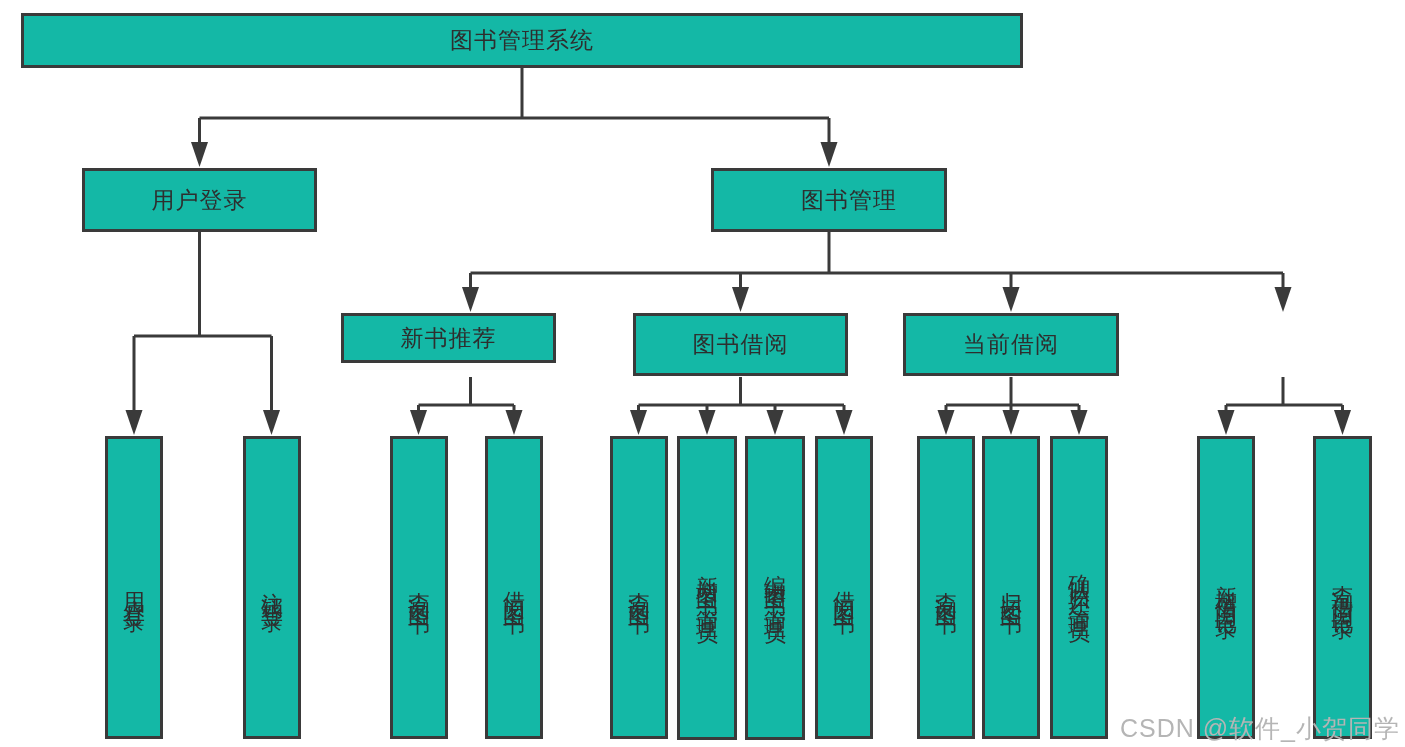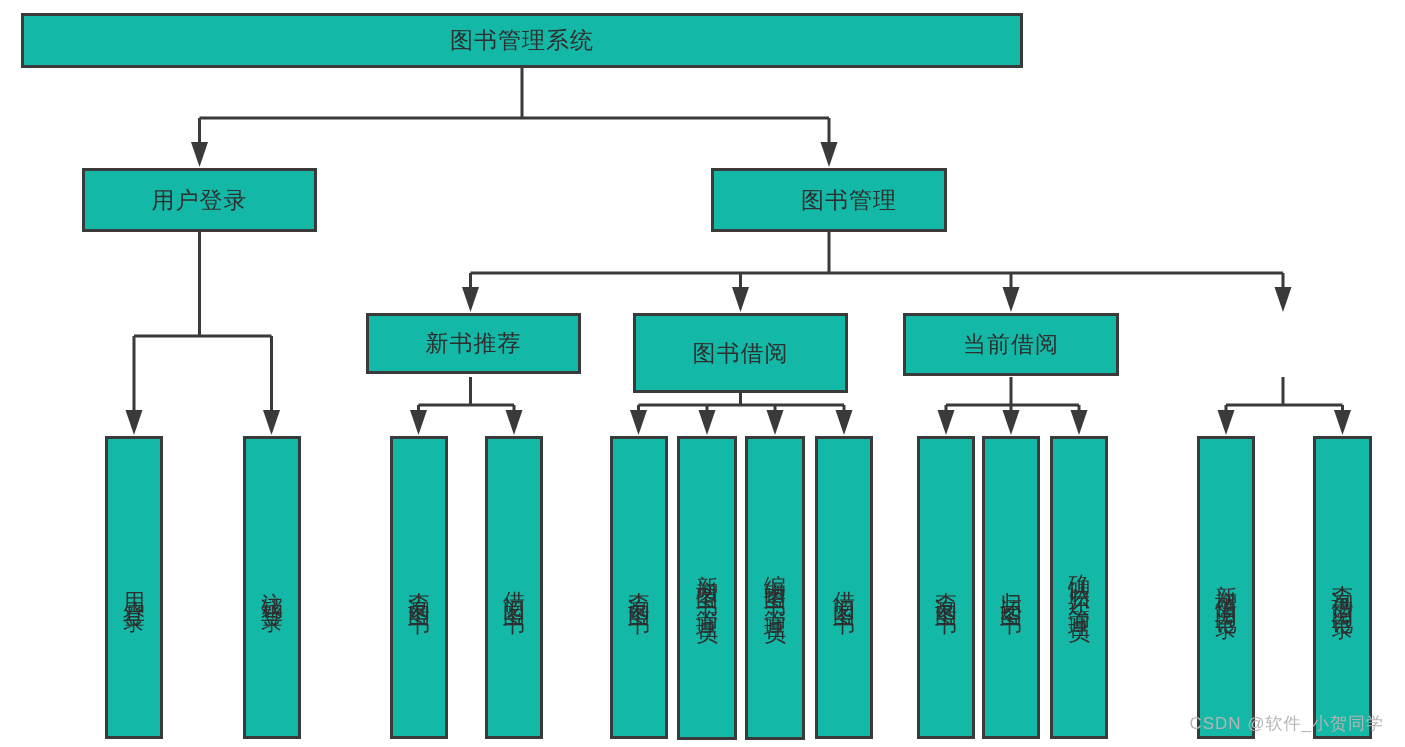--- a/index.html
+++ b/index.html
@@ -39,22 +39,22 @@
   .node.v .vtext {
     writing-mode: vertical-rl;
     text-orientation: upright;
     letter-spacing: 7px;
     line-height: 1;
     white-space: nowrap;
   }
   #watermark {
     position: absolute;
     top: 712px;
-    right: 21px;
-    font-size: 17px;
+    right: 5px;
+    font-size: 25px;
     letter-spacing: 1px;
     color: #b5b5b5;
     z-index: 3;
     white-space: nowrap;
   }
 </style>
 </head>
 <body>
 
 <div id="canvas">
@@ -96,24 +96,24 @@
     <span>图书管理系统</span>
   </div>
 
   <div class="node h" style="left:82px; top:168px; width:235px; height:64px;">
     <span>用户登录</span>
   </div>
   <div class="node h" style="left:711px; top:168px; width:236px; height:64px;padding-left:40px;">
     <span>图书管理</span>
   </div>
 
-  <div class="node h" style="left:366px; top:313px; width:215px; height:61px;">
+  <div class="node h" style="left:341px; top:313px; width:215px; height:50px;">
     <span>新书推荐</span>
   </div>
-  <div class="node h" style="left:633px; top:313px; width:215px; height:80px;">
+  <div class="node h" style="left:633px; top:313px; width:215px; height:63px;">
     <span>图书借阅</span>
   </div>
   <div class="node h" style="left:903px; top:313px; width:216px; height:63px;">
     <span>当前借阅</span>
   </div>
 
   <div class="node v" style="left:105px; top:436px; width:58px; height:303px;">
     <span class="vtext">用户登录</span>
   </div>
   <div class="node v" style="left:243px; top:436px; width:58px; height:303px;">

